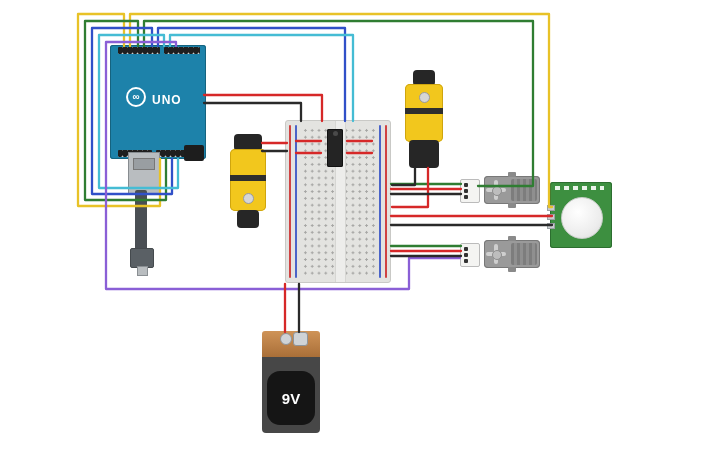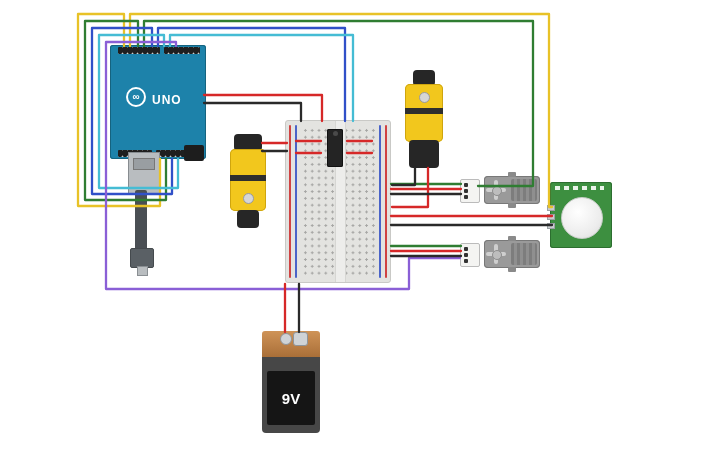--- a/index.html
+++ b/index.html
@@ -58,21 +58,21 @@
   .pir-label{position:absolute;height:4px;background:repeating-linear-gradient(90deg,#e9f3e9 0 5px,transparent 5px 9px);}
   .pir-dome{position:absolute;border-radius:50%;background:radial-gradient(circle at 40% 35%,#ffffff,#ececec 65%,#d8d8d8);border:1px solid #c9cec9;}
   .pir-pin{position:absolute;background:#c9ccce;border:1px solid #9aa0a4;}
 
   
   .battery{z-index:2;}
   .btop{position:absolute;left:0;right:0;top:0;height:26px;border-radius:3px 3px 0 0;
         background:linear-gradient(180deg,#cf9357,#a96f38);}
   .bterm{position:absolute;background:#cfd3d6;border:1px solid #8f9499;border-radius:50%;}
   .bbody{position:absolute;left:0;right:0;top:26px;bottom:0;background:#474747;border-radius:0 0 4px 4px;}
-  .blabel{position:absolute;left:5px;right:5px;top:40px;bottom:8px;background:#151515;border-radius:2px;
+  .blabel{position:absolute;left:5px;right:5px;top:40px;bottom:8px;background:#151515;border-radius:13px;
           color:#fff;display:flex;align-items:center;justify-content:center;font-weight:bold;font-size:15px;}
 </style>
 </head>
 <body>
 
 <div class="canvas">
 
   <div class="c arduino" style="left:110px;top:45px;width:96px;height:114px;">
     <div class="hdr" style="left:8px;top:2px;width:42px;"></div>
     <div class="hdr" style="left:54px;top:2px;width:36px;"></div>

